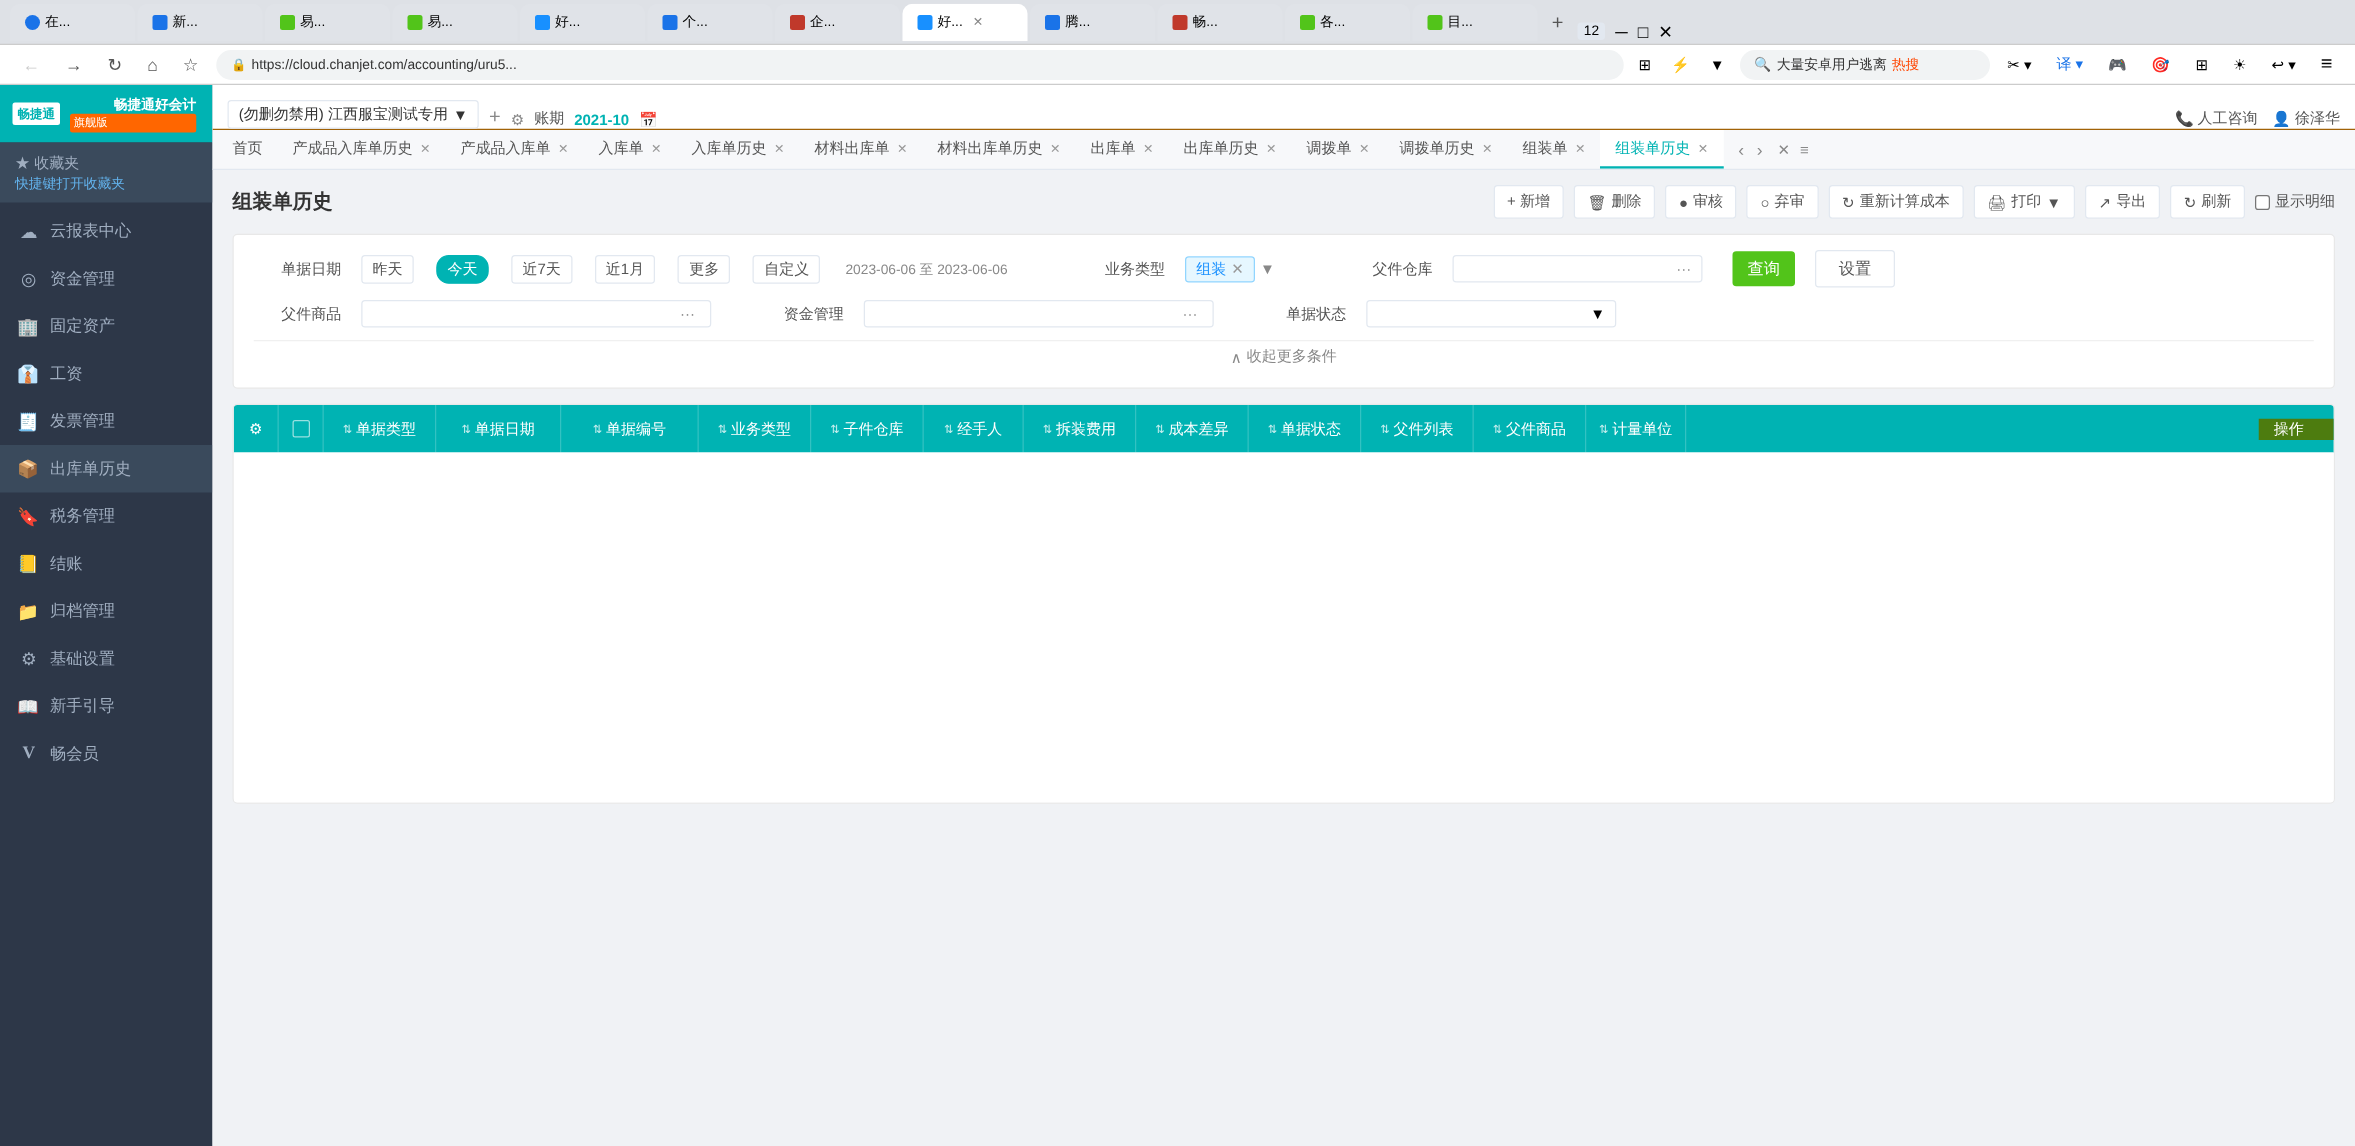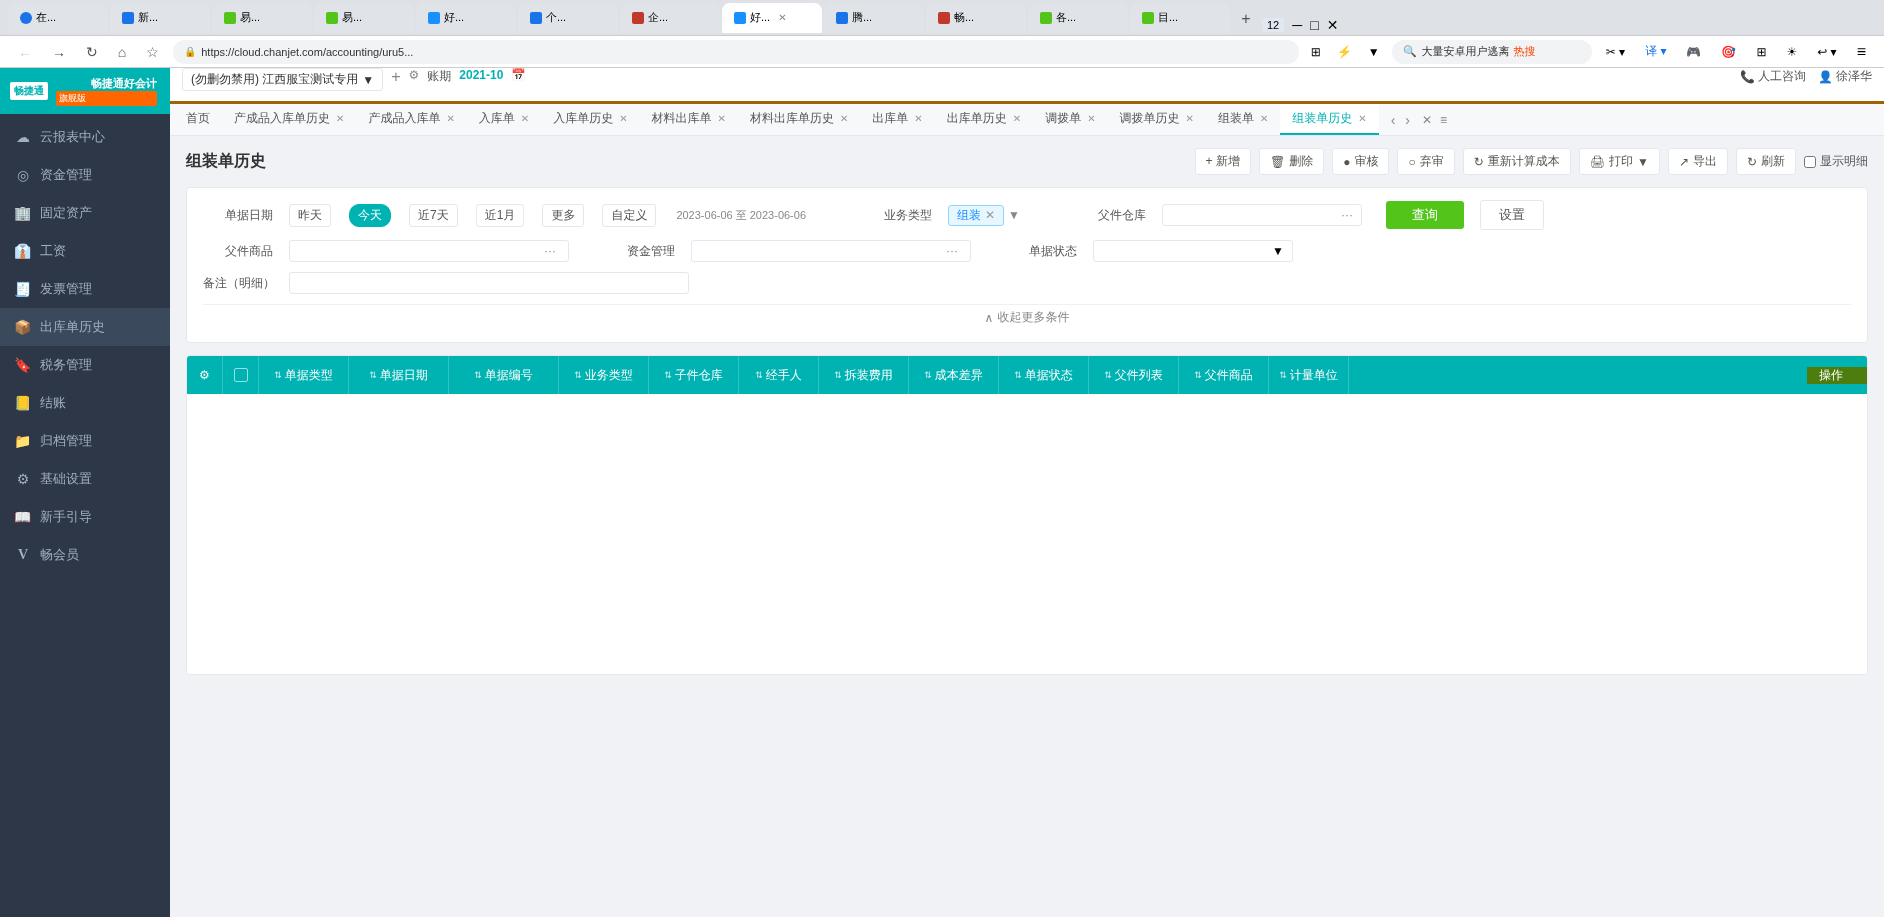--- a/index.html
+++ b/index.html
@@ -34,21 +34,21 @@
     .sidebar-favorites-link { color: #63b3ed; font-size: 11px; }
 
     .sidebar-nav { flex: 1; overflow-y: auto; padding-top: 4px; }
     .nav-item { display: flex; align-items: center; padding: 10px 14px; color: #a0aec0; cursor: pointer; gap: 8px; font-size: 13px; }
     .nav-item .nav-icon { font-size: 14px; width: 18px; text-align: center; }
 
     
     .main-content { flex: 1; display: flex; flex-direction: column; overflow: hidden; background: #f0f2f5; }
 
     
-    .top-toolbar { background: #fff; height: 36px; display: flex; align-items: flex-start; padding: 0 12px; gap: 8px; border-bottom: 3px solid #a16207; font-size: 12px; }
+    .top-toolbar { background: #fff; height: 36px; display: flex; align-items: flex-end; padding: 0 12px; gap: 8px; border-bottom: 1px solid #a16207; font-size: 12px; }
     .company-selector { display: flex; align-items: center; gap: 4px; cursor: pointer; color: #333; border: 1px solid #e2e8f0; padding: 2px 8px; border-radius: 3px; font-size: 12px; }
     .toolbar-right { margin-left: auto; display: flex; align-items: center; gap: 12px; }
     .service-btn { color: #555; font-size: 12px; cursor: pointer; display: flex; align-items: center; gap: 3px; }
     .user-info { color: #555; font-size: 12px; display: flex; align-items: center; gap: 3px; }
 
     
     .tab-bar { background: #f7f8fa; display: flex; align-items: center; border-bottom: 1px solid #e2e8f0; overflow-x: auto; white-space: nowrap; padding: 0 4px; }
     .page-tab { display: inline-flex; align-items: center; padding: 6px 12px; font-size: 12px; color: #555; cursor: pointer; border-bottom: 2px solid transparent; gap: 4px; white-space: nowrap; }
     .page-tab.active { color: #00b3b3; border-bottom: 2px solid #00b3b3; background: #fff; }
     .page-tab .tab-x { color: #999; font-size: 10px; margin-left: 2px; cursor: pointer; }
@@ -194,20 +194,24 @@
     <div class="sidebar-header">
       <div class="sidebar-logo">
         <span>畅捷通</span>
       </div>
       <div style="display:flex;flex-direction:column;">
         <span style="color:#fff;font-size:11px;font-weight:bold;margin-left:37px;">畅捷通好会计</span>
         <span class="sidebar-subtitle">旗舰版</span>
       </div>
     </div>
 
+    <div class="sidebar-favorites">
+      <div>★ 收藏夹</div>
+      <div class="sidebar-favorites-link">快捷键打开收藏夹</div>
+    </div>
 
     <div class="sidebar-nav">
       <div class="nav-item">
         <span class="nav-icon">☁</span>
         <span>云报表中心</span>
       </div>
       <div class="nav-item">
         <span class="nav-icon">◎</span>
         <span>资金管理</span>
       </div>
@@ -401,21 +405,21 @@
               <span class="tag-x">✕</span>
             </span>
             <span style="cursor:pointer;color:#888;">▼</span>
           </div>
 
           <span class="filter-label" style="margin-left:40px;">父件仓库</span>
           <div class="filter-dropdown" style="min-width:200px;">
             <span></span>
             <span style="color:#888;">···</span>
           </div>
-          <span style="background:#52c41a;color:#fff;border:none;border-radius:3px;padding:5px 26px;font-size:13px;cursor:pointer;margin-left:8px;">查询</span>
+          <span style="background:#52c41a;color:#fff;border:none;border-radius:3px;padding:5px 12px;font-size:13px;cursor:pointer;margin-left:8px;">查询</span>
           <span style="background:#fff;color:#555;border:1px solid #e2e8f0;border-radius:3px;padding:5px 18px;font-size:13px;cursor:pointer;">设置</span>
         </div>
 
         <div class="filter-row">
           <span class="filter-label">父件商品</span>
           <div class="filter-dropdown" style="min-width:280px;">
             <span></span>
             <span class="ellipsis-btn">···</span>
           </div>
 
@@ -425,24 +429,20 @@
             <span class="ellipsis-btn">···</span>
           </div>
 
           <span class="filter-label" style="margin-left:20px;">单据状态</span>
           <div class="filter-dropdown" style="min-width:200px;">
             <span></span>
             <span>▼</span>
           </div>
         </div>
 
-        <div class="filter-row">
-          <span class="filter-label">备注（明细）</span>
-          <input class="filter-input" type="text" style="width: 400px;">
-        </div>
 
         <div class="collapse-btn">
           <span>∧</span>
           <span>收起更多条件</span>
         </div>
       </div>
 
       <div class="data-table-wrapper">
         <div class="table-header">
           <div class="th-cell settings">

